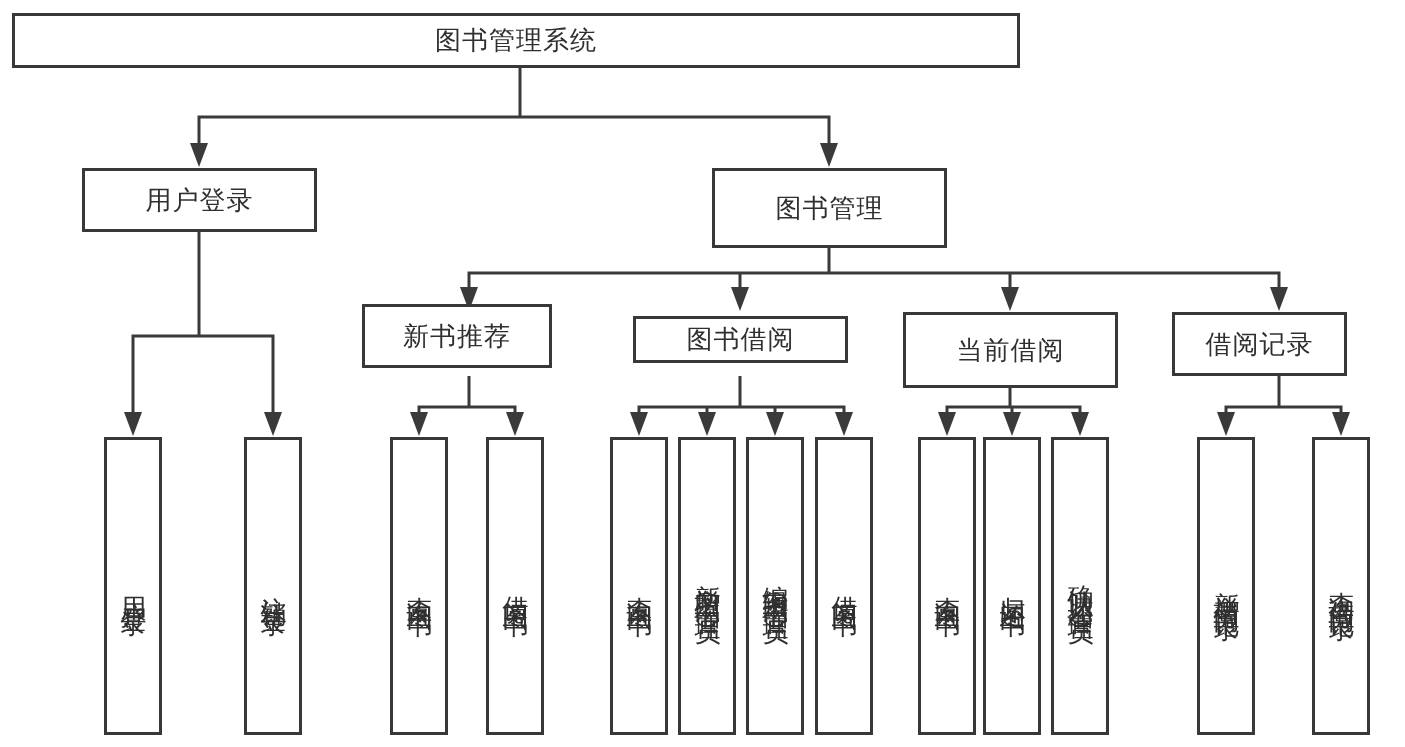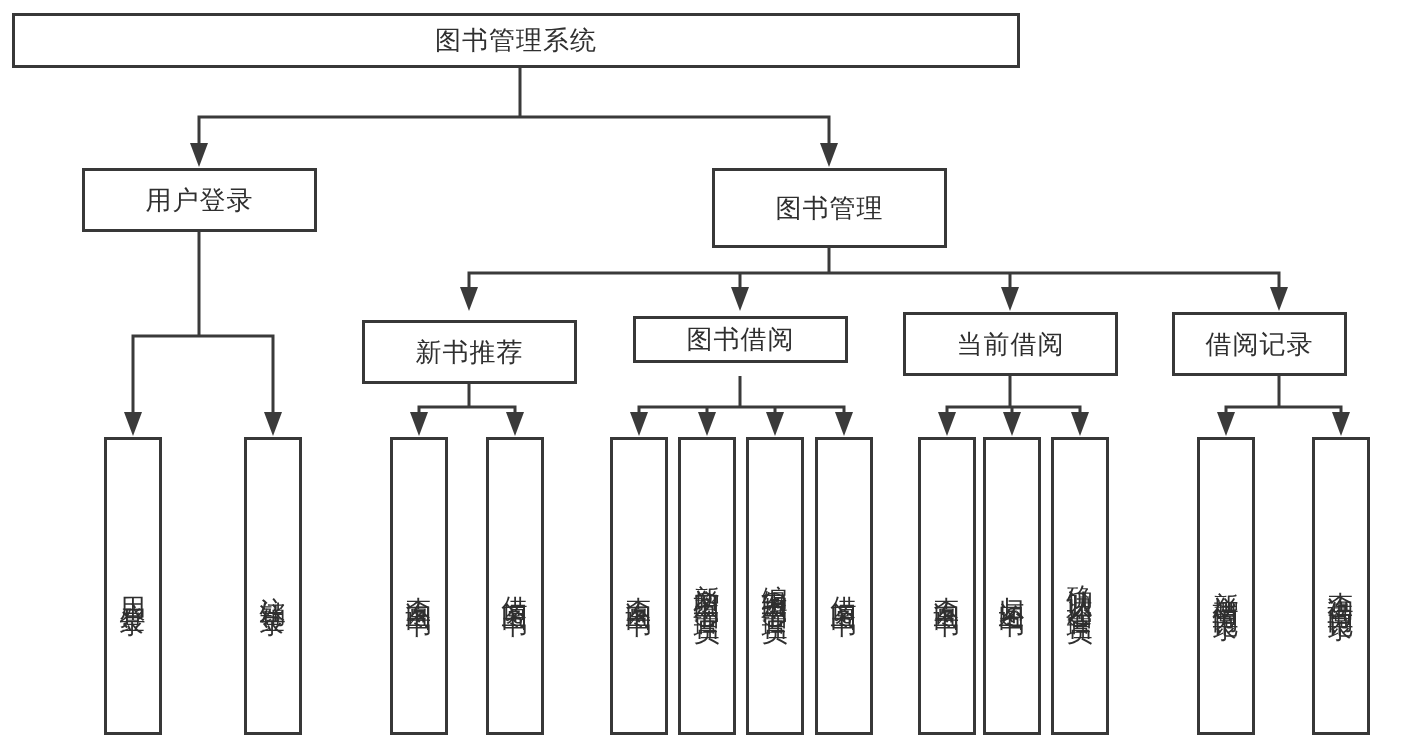--- a/index.html
+++ b/index.html
@@ -9,21 +9,21 @@
     --background:#ffffff;
     --watermark:#c8c8c8;
   }
   *{margin:0;padding:0;box-sizing:border-box;}
   html,body{background:var(--background);}
   .stage{
     position:relative;
     width:1405px;
     height:747px;
     background:var(--background);
-    font-family:Liberation Sans, sans-serif;
+    font-family:Liberation Serif, serif;
     overflow:hidden;
   }
   .connectors{
     position:absolute;
     left:0;top:0;
     width:1405px;height:747px;
     z-index:1;
   }
   .connectors path{
     stroke:var(--line);
@@ -118,27 +118,27 @@
     <span>图书管理系统</span>
   </div>
 
   <div class="node h" style="left:82px;top:168px;width:235px;height:64px">
     <span>用户登录</span>
   </div>
   <div class="node h" style="left:712px;top:168px;width:235px;height:80px">
     <span>图书管理</span>
   </div>
 
-  <div class="node h" style="left:362px;top:320px;width:215px;height:64px">
+  <div class="node h" style="left:362px;top:304px;width:190px;height:64px">
     <span>新书推荐</span>
   </div>
   <div class="node h" style="left:633px;top:316px;width:215px;height:47px">
     <span>图书借阅</span>
   </div>
-  <div class="node h" style="left:903px;top:312px;width:215px;height:64px">
+  <div class="node h" style="left:903px;top:312px;width:215px;height:76px">
     <span>当前借阅</span>
   </div>
   <div class="node h" style="left:1172px;top:312px;width:175px;height:64px">
     <span>借阅记录</span>
   </div>
 
   <div class="node v" style="left:104px;top:437px;width:58px;height:298px">
     <span>用户登录</span>
   </div>
   <div class="node v" style="left:244px;top:437px;width:58px;height:298px">

